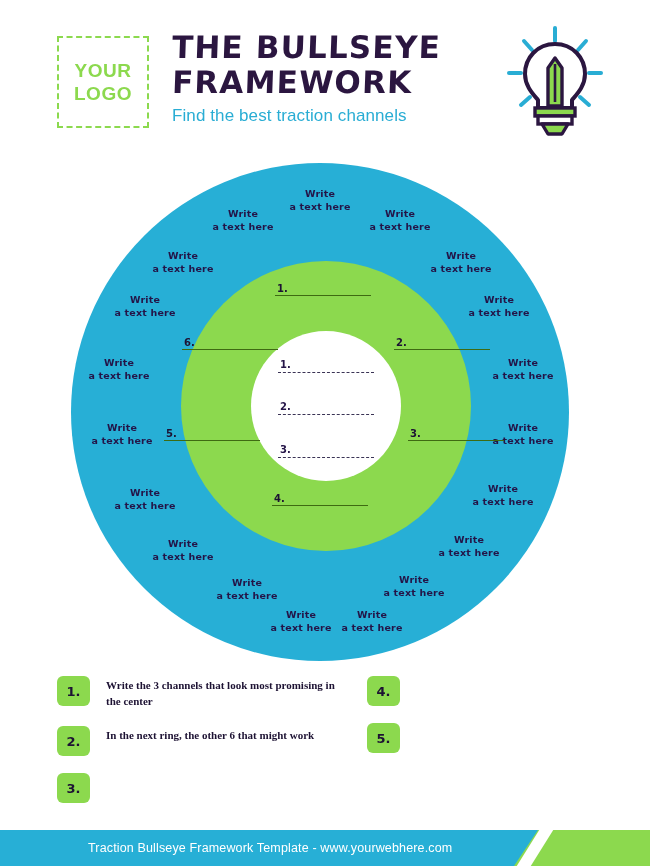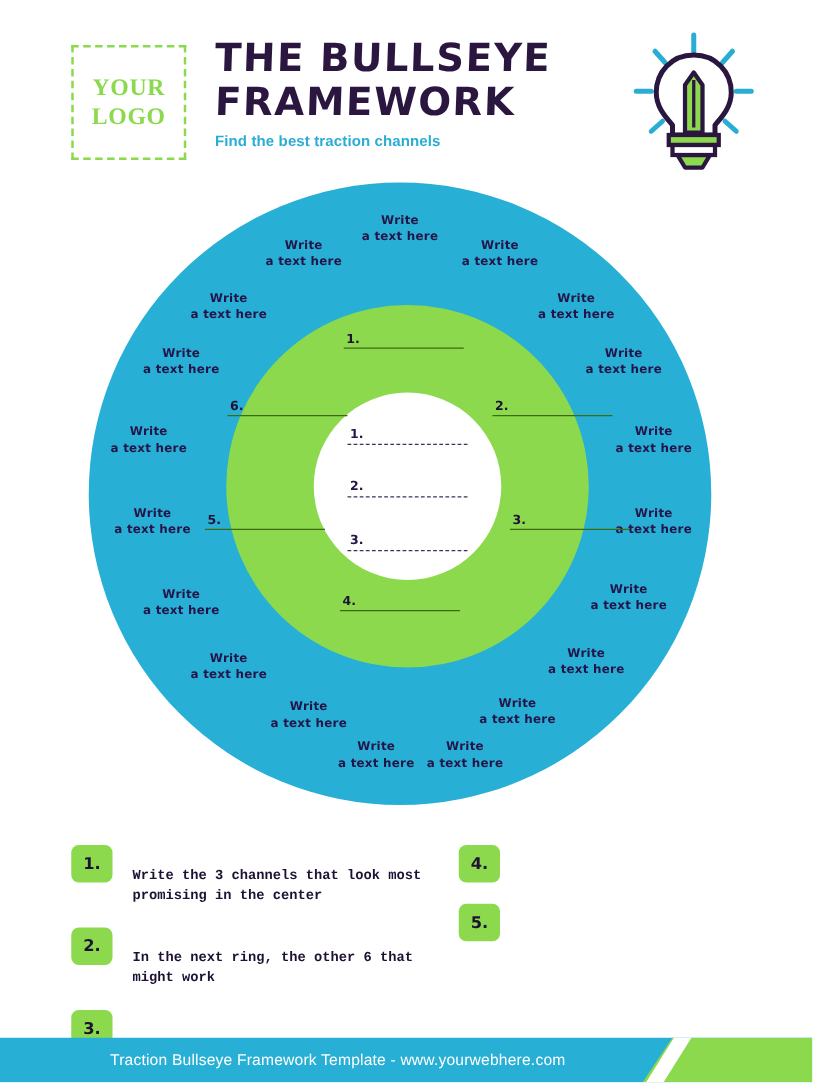--- a/index.html
+++ b/index.html
@@ -28,21 +28,21 @@
     width: 92px; height: 92px;
     border: 2px dashed #8CD94E;
     box-sizing: border-box;
     display: flex;
     flex-direction: column;
     align-items: center;
     justify-content: center;
   }
   .logo-line {
     color: #8CD94E;
-    font-family: Liberation Serif, serif;
+    font-family: Liberation Sans, sans-serif;
     font-weight: bold;
     font-size: 19px;
     letter-spacing: 0.5px;
     line-height: 1.22;
   }
   .title-block {
     position: absolute;
     left: 172px; top: 30px;
     width: 320px;
   }
@@ -53,34 +53,33 @@
     font-size: 31px;
     line-height: 1.12;
     letter-spacing: 1.2px;
     text-transform: uppercase;
     transform: skewX(-2deg);
   }
   .subtitle {
     margin-top: 7px;
     color: #29ADD4;
     font-family: "Liberation Sans", sans-serif;
-    font-size: 12px;
+    font-size: 17px;
     letter-spacing: 0.1px;
-    font-weight: bold;
   }
   .bulb {
     position: absolute;
     left: 497px; top: 24px;
     width: 116px; height: 116px;
   }
 
   
   .bullseye {
     position: absolute;
-    left: 71px; top: 146px;
+    left: 71px; top: 163px;
     width: 508px; height: 498px;
   }
   .ring-outer {
     position: absolute;
     left: 0; top: 0;
     width: 498px; height: 498px;
     border-radius: 50%;
     background: #27AFD6;
   }
   .ring-mid {
@@ -183,26 +182,25 @@
     font-family: "DejaVu Sans", sans-serif;
     font-weight: bold;
     font-size: 13px;
     display: flex;
     align-items: center;
     justify-content: center;
   }
   .legend-text {
     margin-left: 16px;
     color: #1d1233;
-    font-family: Liberation Mono, monospace;
+    font-family: Liberation Serif, serif;
     font-weight: bold;
     font-size: 11px;
     line-height: 1.42;
     padding-top: 2px;
-    margin-top: 16px;
   }
   .promo {
     position: absolute;
     left: 367px; top: 106px;
     width: 250px;
     color: #4EB8DF;
     font-family: "Liberation Sans", sans-serif;
     font-size: 12.5px;
     line-height: 1.33;
   }

